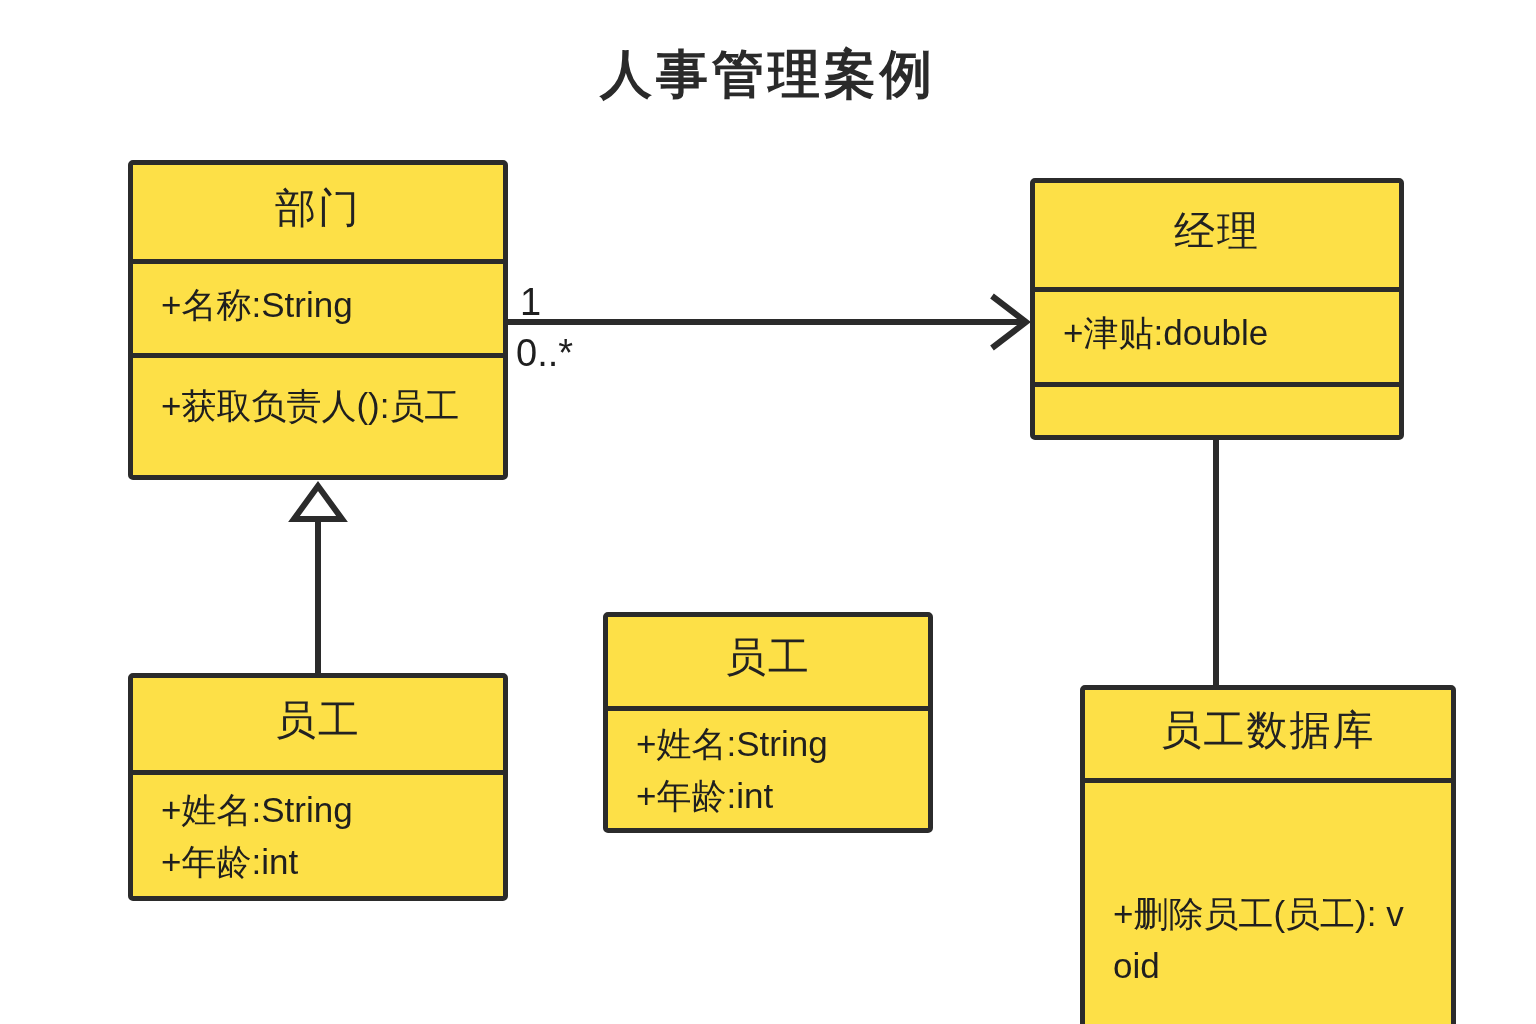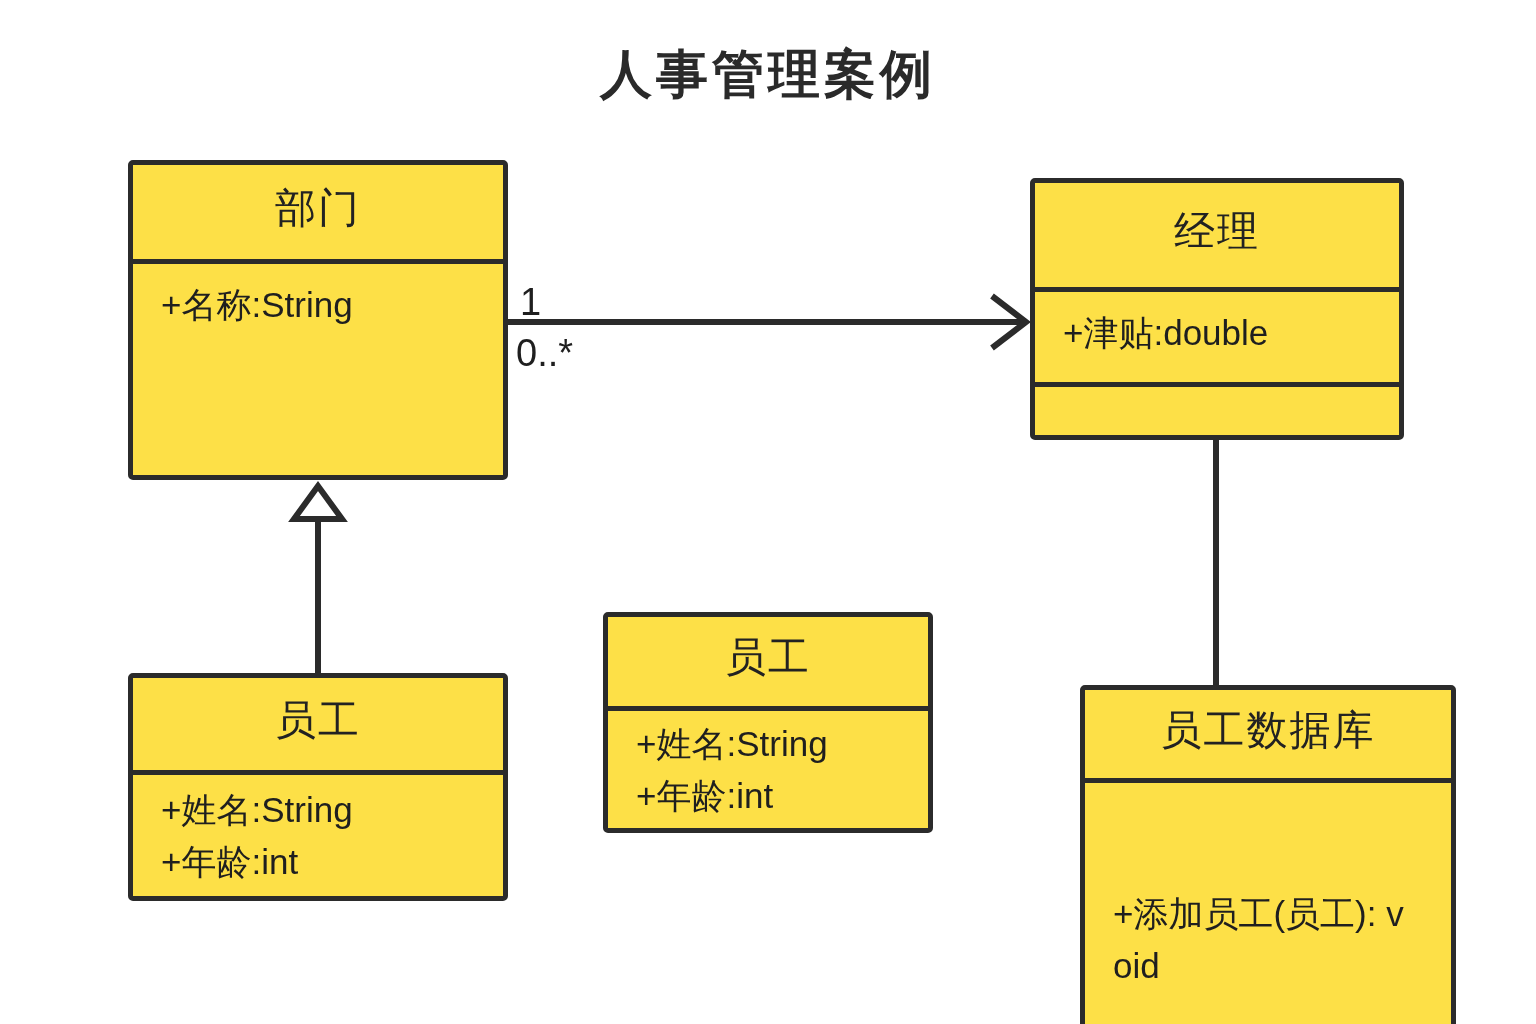--- a/index.html
+++ b/index.html
@@ -101,20 +101,23 @@
   </svg>
 
   <div class="edge-label" style="left:520px; top:283px;">1</div>
   <div class="edge-label" style="left:516px; top:334px;">0..*</div>
 
   <div class="uml-class" style="left:128px; top:160px; width:380px; height:320px;">
     <div class="uml-title" style="height:86px;">部门</div>
     <div class="uml-compartment" style="height:86px;">
       <div class="uml-member">+名称:String</div>
     </div>
+    <div class="uml-compartment" style="flex:1 1 auto; justify-content:flex-start; padding-top:22px;">
+      <div class="uml-member">+获取负责人():员工</div>
+    </div>
   </div>
 
   <div class="uml-class" style="left:1030px; top:178px; width:374px; height:262px;">
     <div class="uml-title" style="height:96px;">经理</div>
     <div class="uml-compartment" style="height:87px;">
       <div class="uml-member">+津贴:double</div>
     </div>
     <div class="uml-compartment" style="flex:1 1 auto;"></div>
   </div>
 
@@ -130,17 +133,17 @@
     <div class="uml-title" style="height:81px;">员工</div>
     <div class="uml-compartment" style="flex:1 1 auto;">
       <div class="uml-member">+姓名:String</div>
       <div class="uml-member">+年龄:int</div>
     </div>
   </div>
 
   <div class="uml-class" style="left:1080px; top:685px; width:376px; height:416px;">
     <div class="uml-title" style="height:80px;">员工数据库</div>
     <div class="uml-compartment" style="flex:1 1 auto;">
-      <div class="uml-member">+添加员工(员工): void</div>
+      <div class="uml-member">+删除员工(员工): void</div>
     </div>
   </div>
 
 </div>
 
 </body></html>

